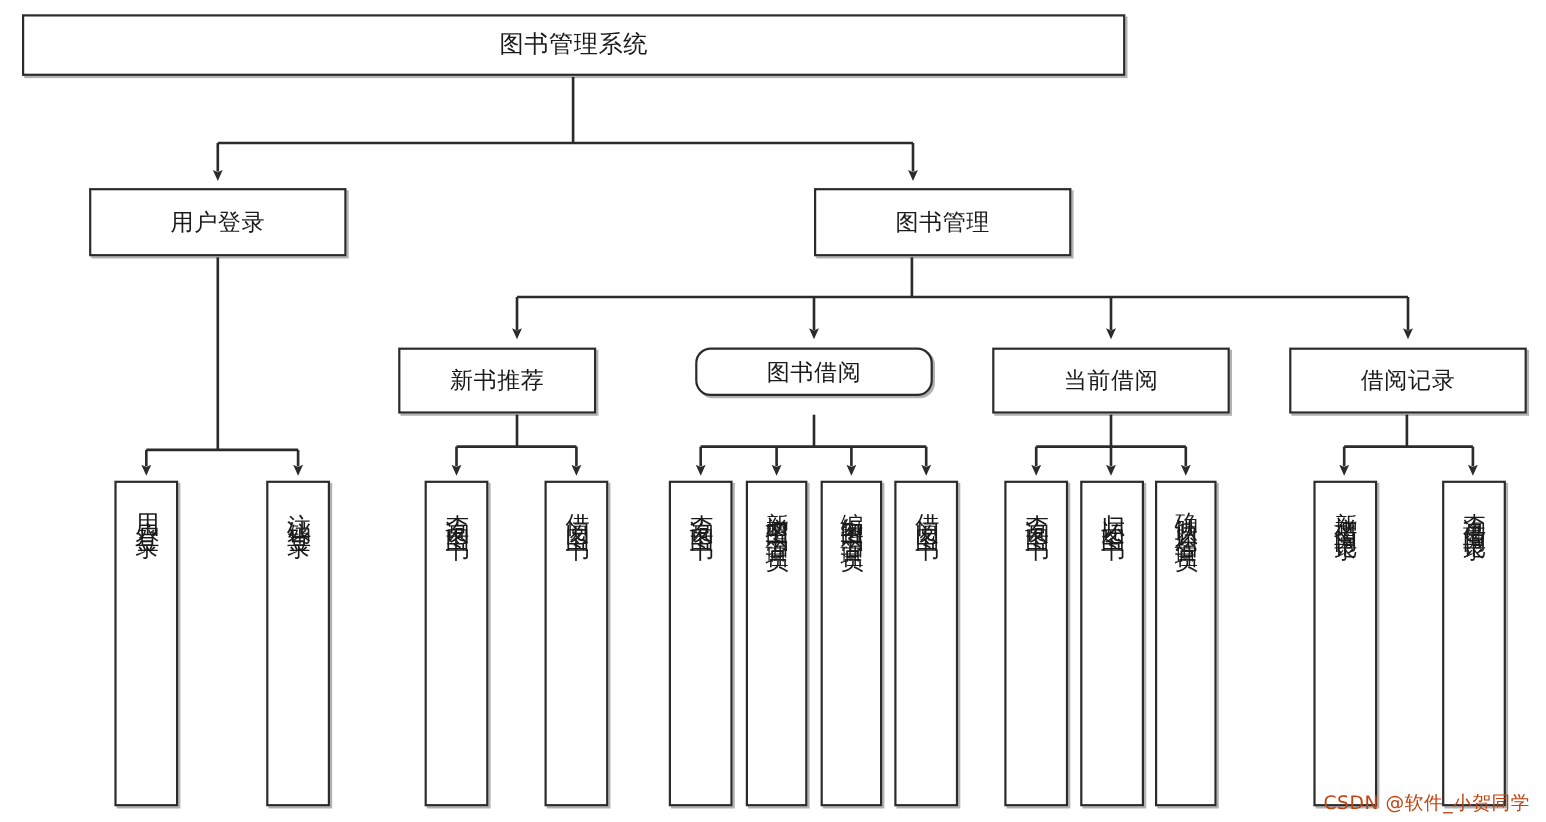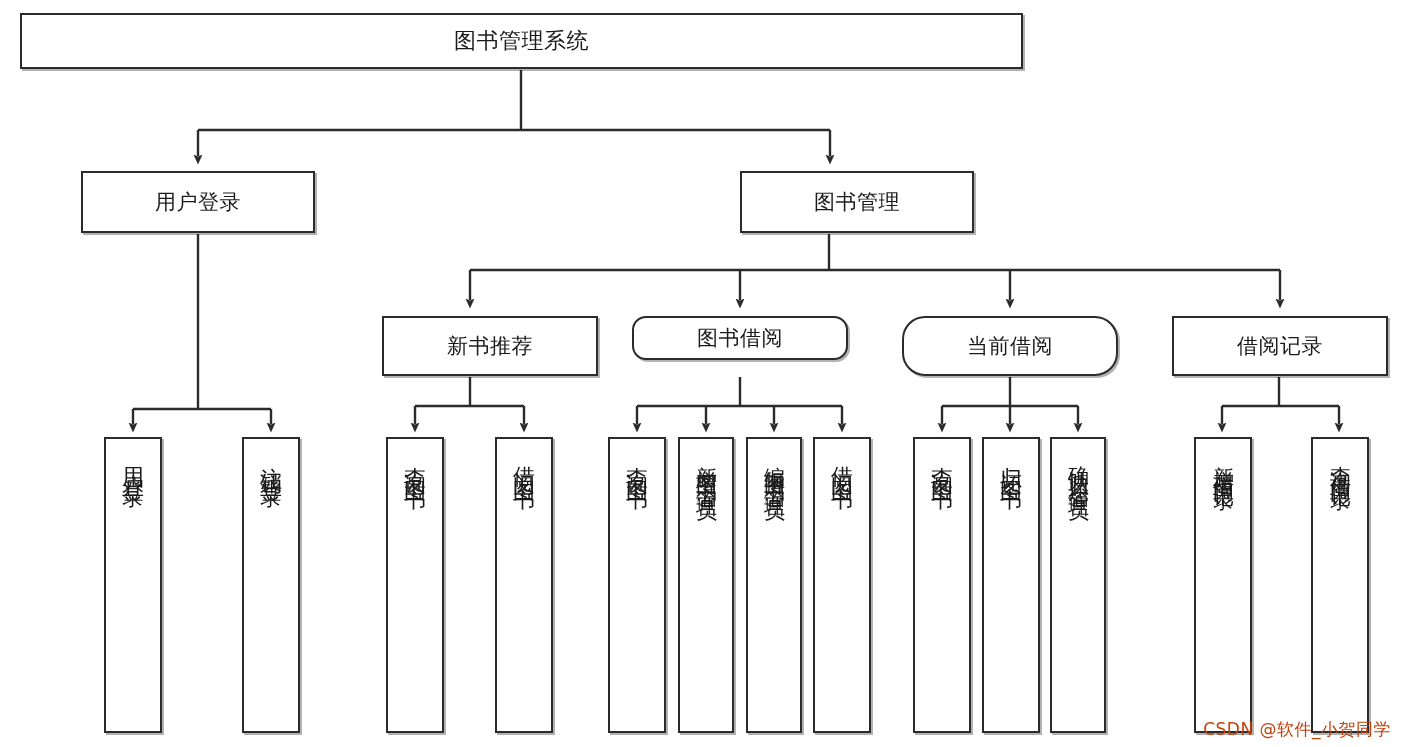--- a/index.html
+++ b/index.html
@@ -134,27 +134,27 @@
     <span class="lbl">图书管理系统</span>
   </div>
 
   <div class="node h" style="left:81px; top:171px; width:234px; height:62px;">
     <span class="lbl">用户登录</span>
   </div>
   <div class="node h" style="left:740px; top:171px; width:234px; height:62px;">
     <span class="lbl">图书管理</span>
   </div>
 
-  <div class="node h" style="left:382px; top:316px; width:216px; height:60px;">
+  <div class="node h" style="left:362px; top:316px; width:180px; height:60px;">
     <span class="lbl">新书推荐</span>
   </div>
   <div class="node h" style="left:632px; top:316px; width:216px; height:44px;border-radius:14px;">
     <span class="lbl">图书借阅</span>
   </div>
-  <div class="node h" style="left:902px; top:316px; width:216px; height:60px;border-radius:23px;">
+  <div class="node h" style="left:902px; top:316px; width:216px; height:60px;">
     <span class="lbl">当前借阅</span>
   </div>
   <div class="node h" style="left:1172px; top:316px; width:216px; height:60px;align-items:center;">
     <span class="lbl">借阅记录</span>
   </div>
 
   <div class="node v" style="left:104px; top:437px; width:58px; height:296px;">
     <span class="lbl">用户登录</span>
   </div>
   <div class="node v" style="left:242px; top:437px; width:58px; height:296px;">

